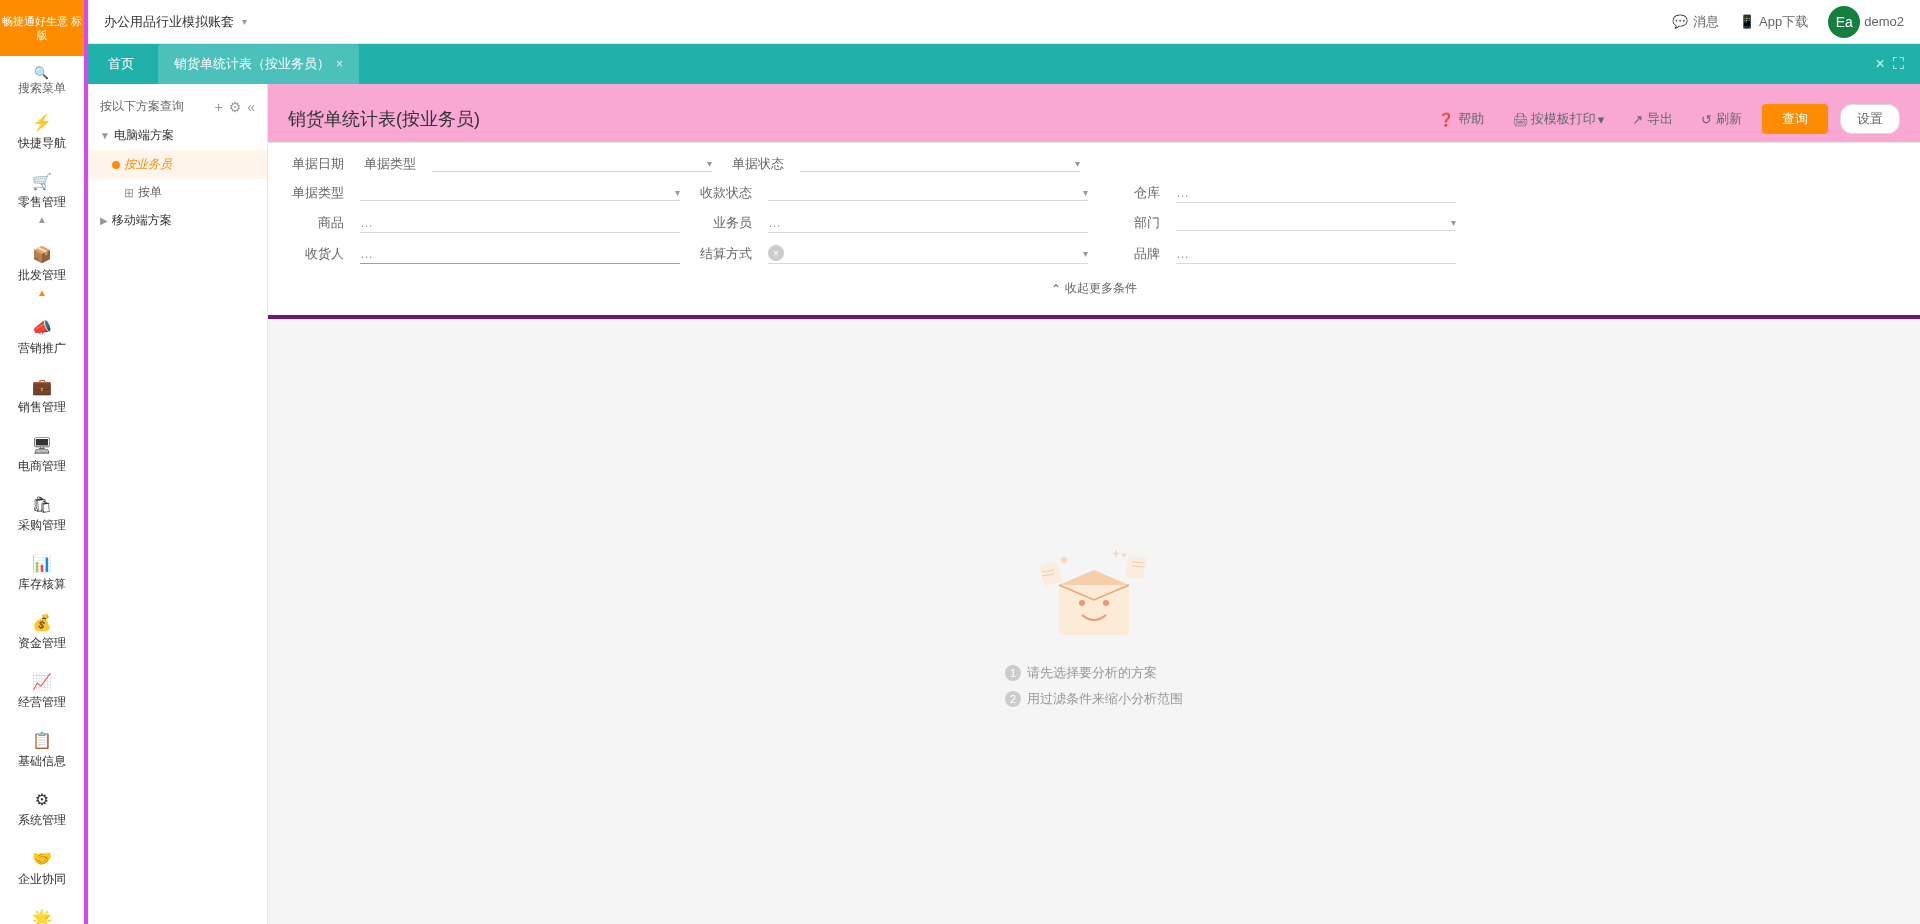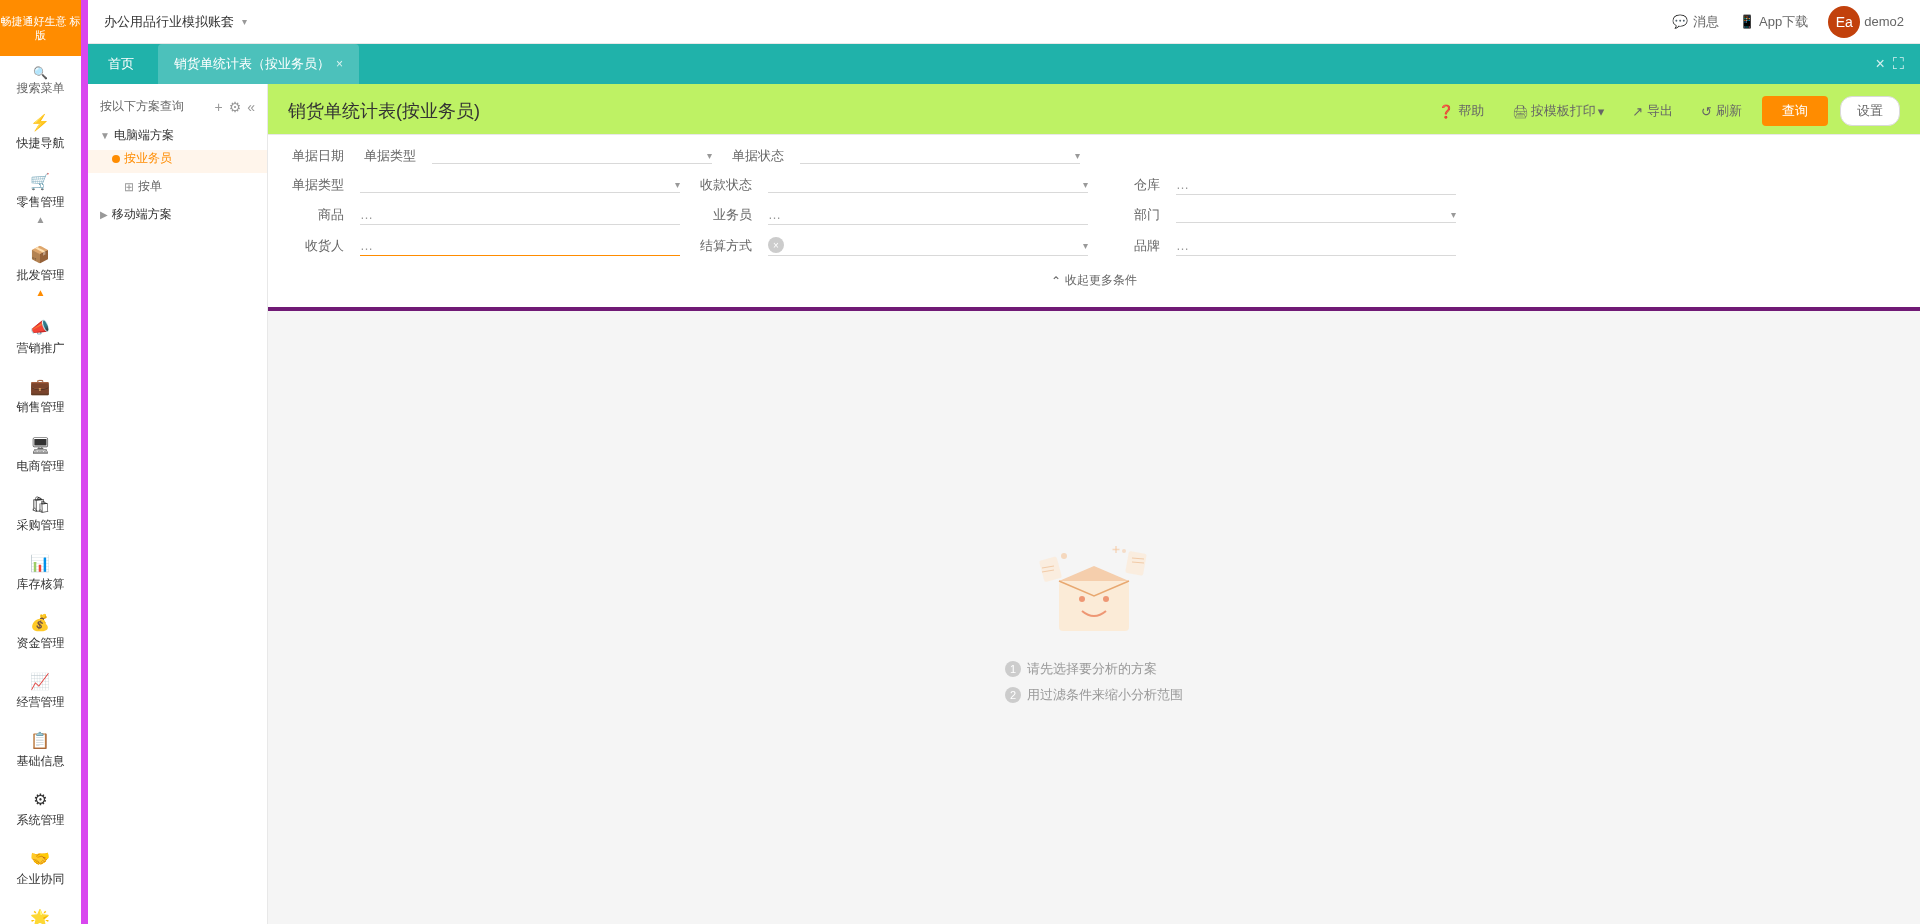--- a/index.html
+++ b/index.html
@@ -5,21 +5,21 @@
     * { box-sizing: border-box; margin: 0; padding: 0; }
     body { font-family: 'Microsoft YaHei', sans-serif; font-size: 13px; background: #f5f5f5; display: flex; height: 924px; overflow: hidden; }
 
     
     .sidebar {
       width: 88px;
       background: #fff;
       display: flex;
       flex-direction: column;
       align-items: center;
-      border-right: 7px solid #d946ef;
+      border-right: 4px solid #d946ef;
       flex-shrink: 0;
       overflow-y: auto;
     }
     .sidebar-logo {
       width: 88px;
       height: 56px;
       background: #ff8c00;
       display: flex;
       align-items: center;
       justify-content: center;
@@ -90,21 +90,21 @@
       align-items: center;
       gap: 4px;
       font-size: 13px;
       color: #666;
       cursor: pointer;
     }
     .avatar {
       width: 32px;
       height: 32px;
       border-radius: 50%;
-      background: #c2410c;
+      background: #15803d;
       display: flex;
       align-items: center;
       justify-content: center;
       color: white;
       font-size: 12px;
       overflow: hidden;
     }
 
     
     .tab-bar {
@@ -197,27 +197,28 @@
     .left-panel-section-header {
       display: flex;
       align-items: center;
       padding: 6px 12px;
       font-size: 12px;
       color: #333;
       cursor: pointer;
     }
     .left-panel-section-header .arrow { color: #999; margin-right: 4px; font-size: 10px; }
     .left-panel-item {
-      padding: 0 12px 6px 24px;
+      padding: 6px 12px 6px 24px;
       font-size: 12px;
       color: #666;
       cursor: pointer;
       display: flex;
       align-items: center;
       gap: 4px;
+      font-style: italic;
     }
     .left-panel-item.active {
       background: #fff5eb;
       color: #ff8c00;
     }
     .left-panel-item .dot {
       width: 8px;
       height: 8px;
       border-radius: 50%;
       background: #ff8c00;
@@ -237,22 +238,22 @@
     .right-panel {
       flex: 1;
       display: flex;
       flex-direction: column;
       background: #f5f5f5;
       overflow: hidden;
     }
 
     
     .page-header {
-      background: #bef264;
-      padding: 12px 20px 8px;
+      background: #f9a8d4;
+      padding: 20px 20px 8px;
       display: flex;
       align-items: center;
       justify-content: space-between;
       border-bottom: 1px solid #e8e8e8;
       flex-shrink: 0;
     }
     .page-title {
       font-size: 18px;
       font-weight: 500;
       color: #333;

